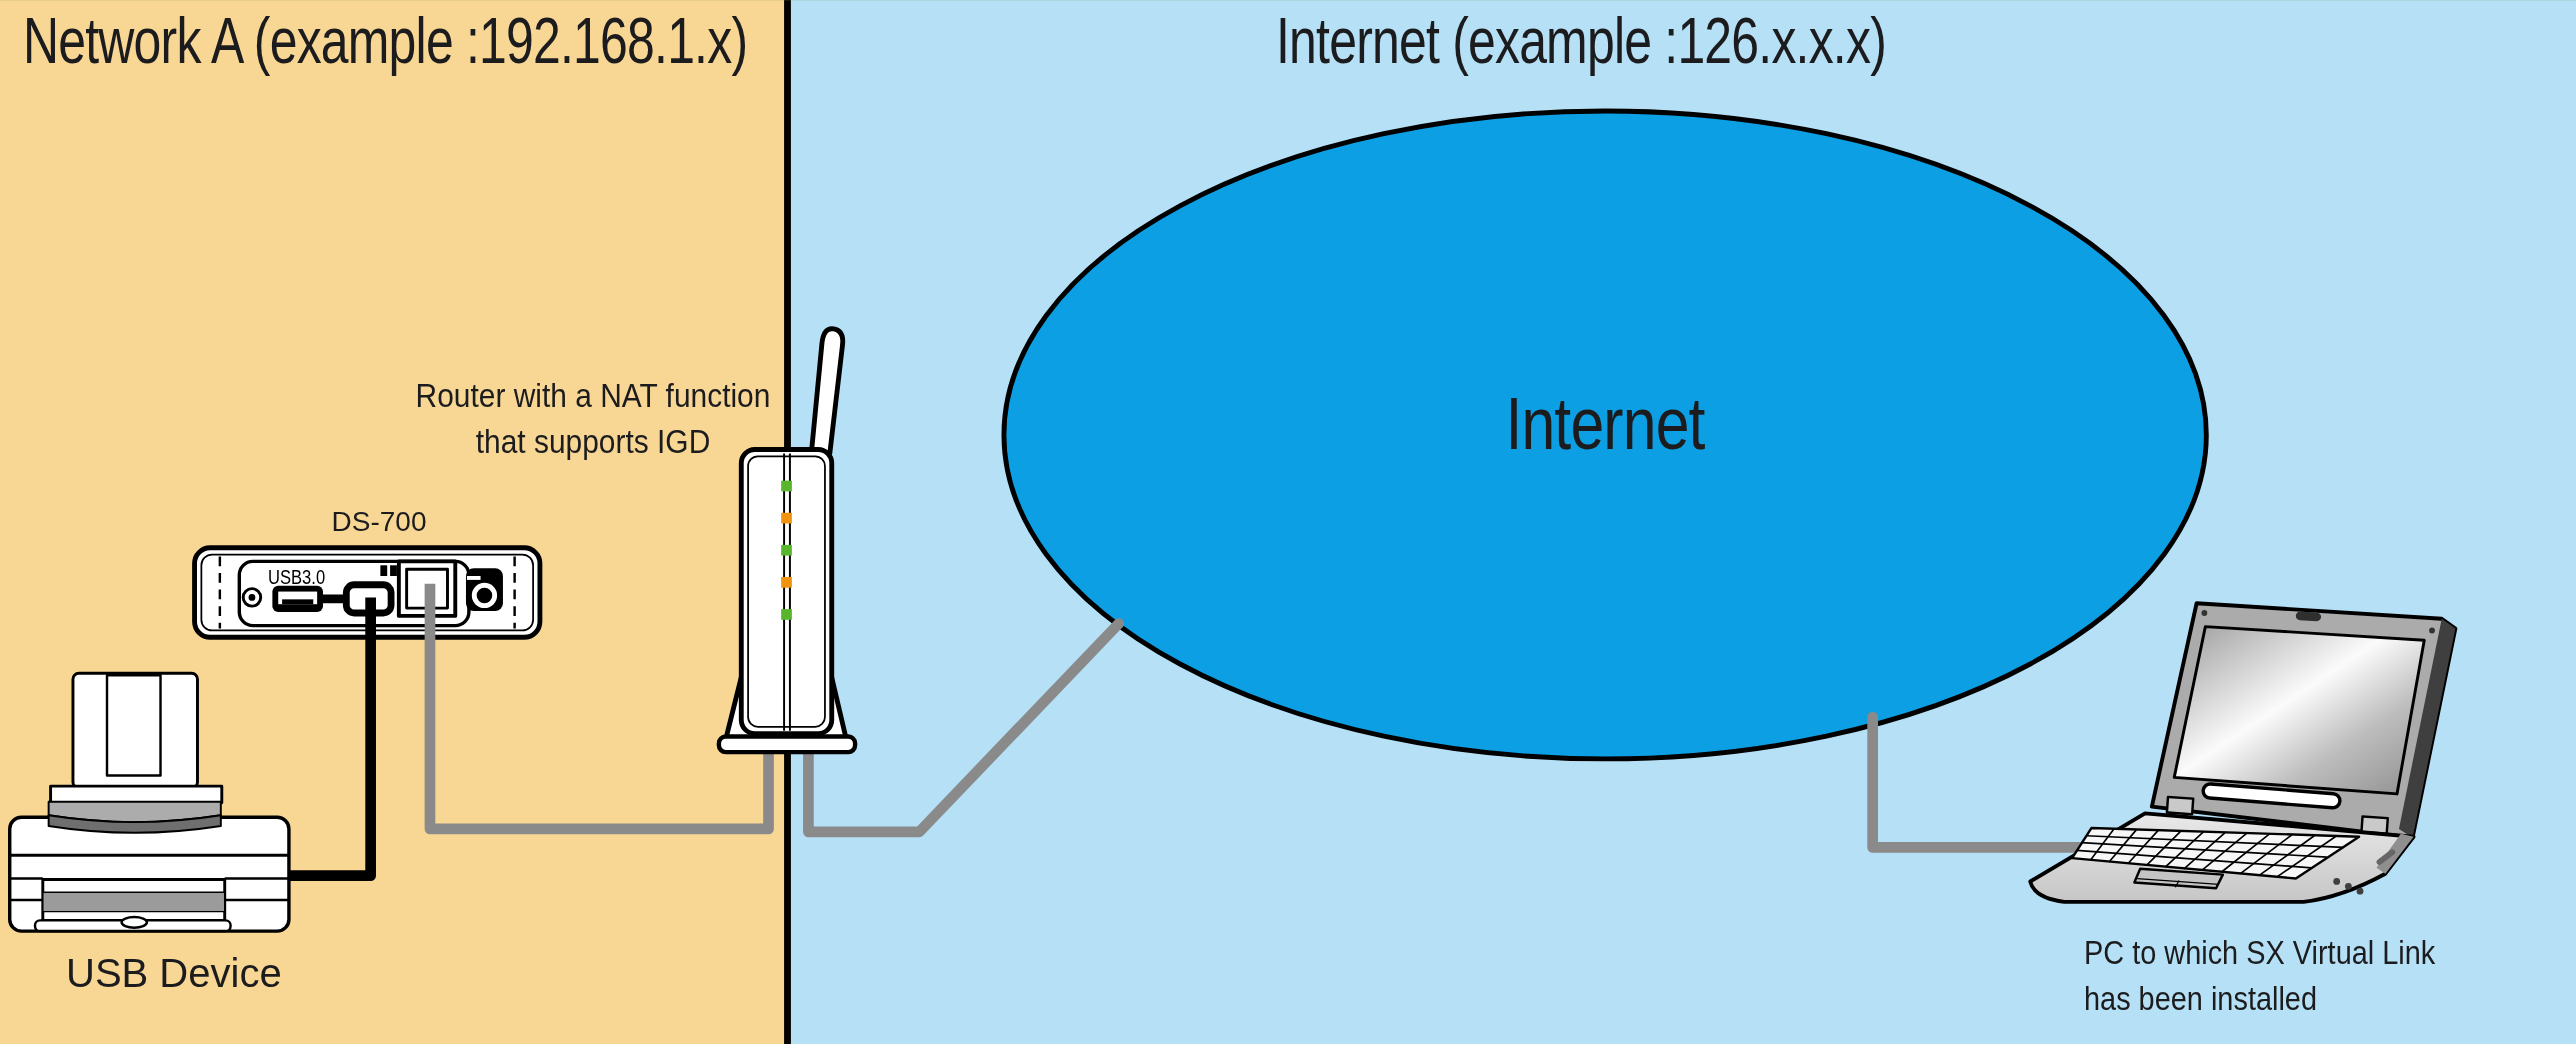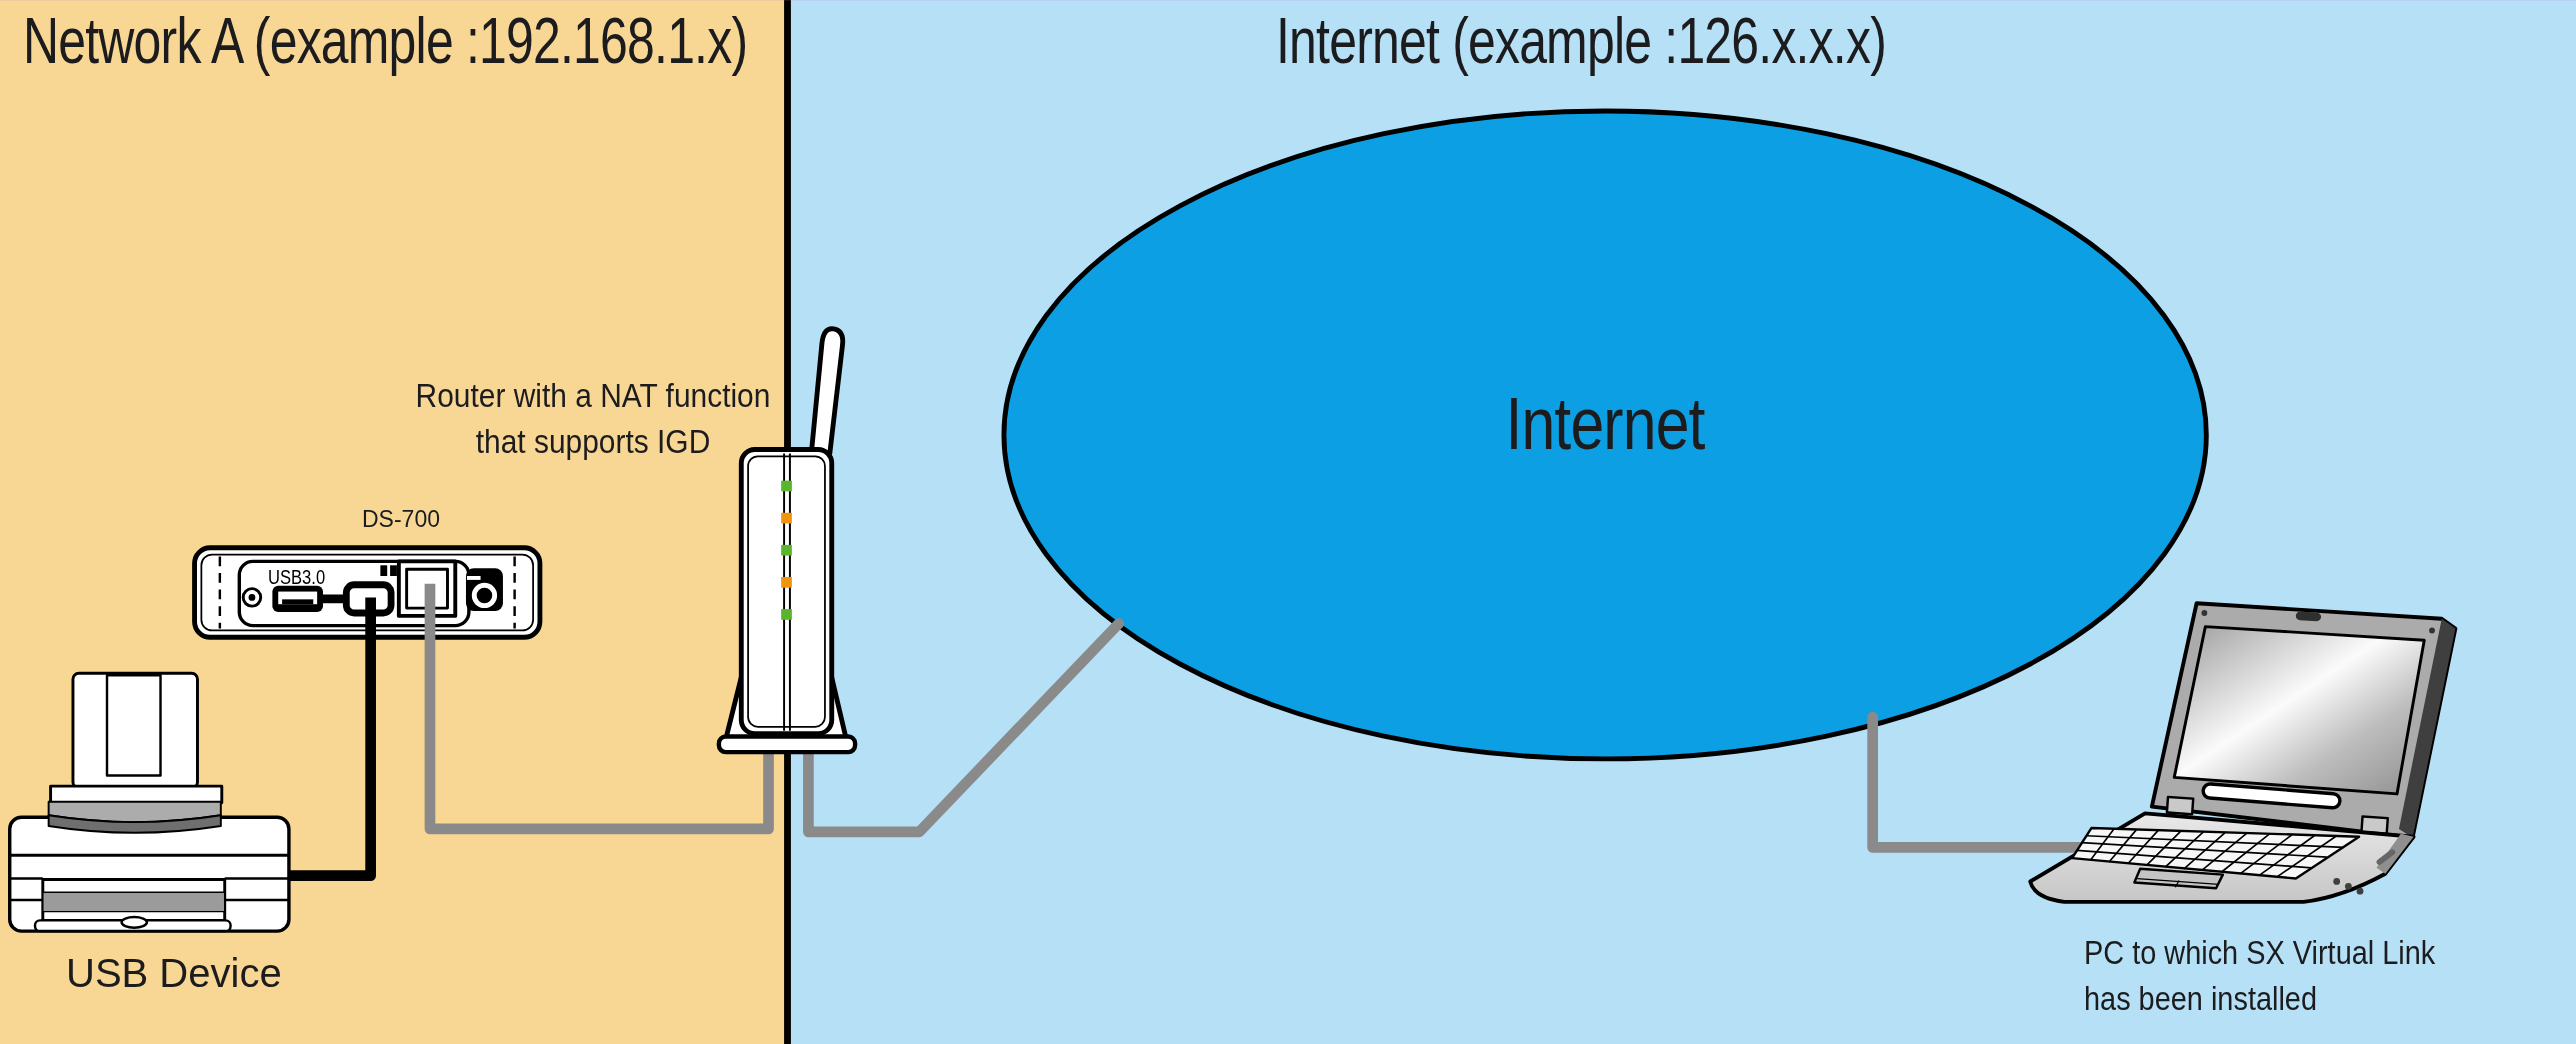--- a/index.html
+++ b/index.html
@@ -1,21 +1,21 @@
 <!DOCTYPE html>
 <html><head>
 <meta charset="utf-8">
 <style>
   html,body{margin:0;padding:0;background:#ffffff;}
   .stage{
     position:relative;
     width:2576px;height:1045px;
     overflow:hidden;
     font-family:"Liberation Sans",sans-serif;
-    background:#d946ef;
+    background:#4d7c0f;
   }
   svg.art{position:absolute;left:0;top:0;}
   .lbl{
     position:absolute;
     color:#1c1c1e;
     white-space:nowrap;
     -webkit-font-smoothing:antialiased;
   }
   .zone-title{
     font-size:64px;
@@ -31,23 +31,22 @@
     transform:translateX(-50%) scaleX(0.82);
   }
   .t-router{
     left:593px;top:372px;
     font-size:34px;line-height:46px;
     text-align:center;
     transform:translateX(-50%) scaleX(0.88);
   }
   .t-ds700{
     left:379px;top:506px;
-    font-size:23px;
+    font-size:28px;
     transform:translateX(-50%);
-    margin-left:22px;
   }
   .t-usb30{
     left:268px;top:566px;
     font-size:19.5px;color:#000;
     transform:scaleX(0.85);
     transform-origin:0 0;
   }
   .t-usbdev{left:66px;top:951px;font-size:40px;}
   .t-pc{
     left:2084px;top:929px;

